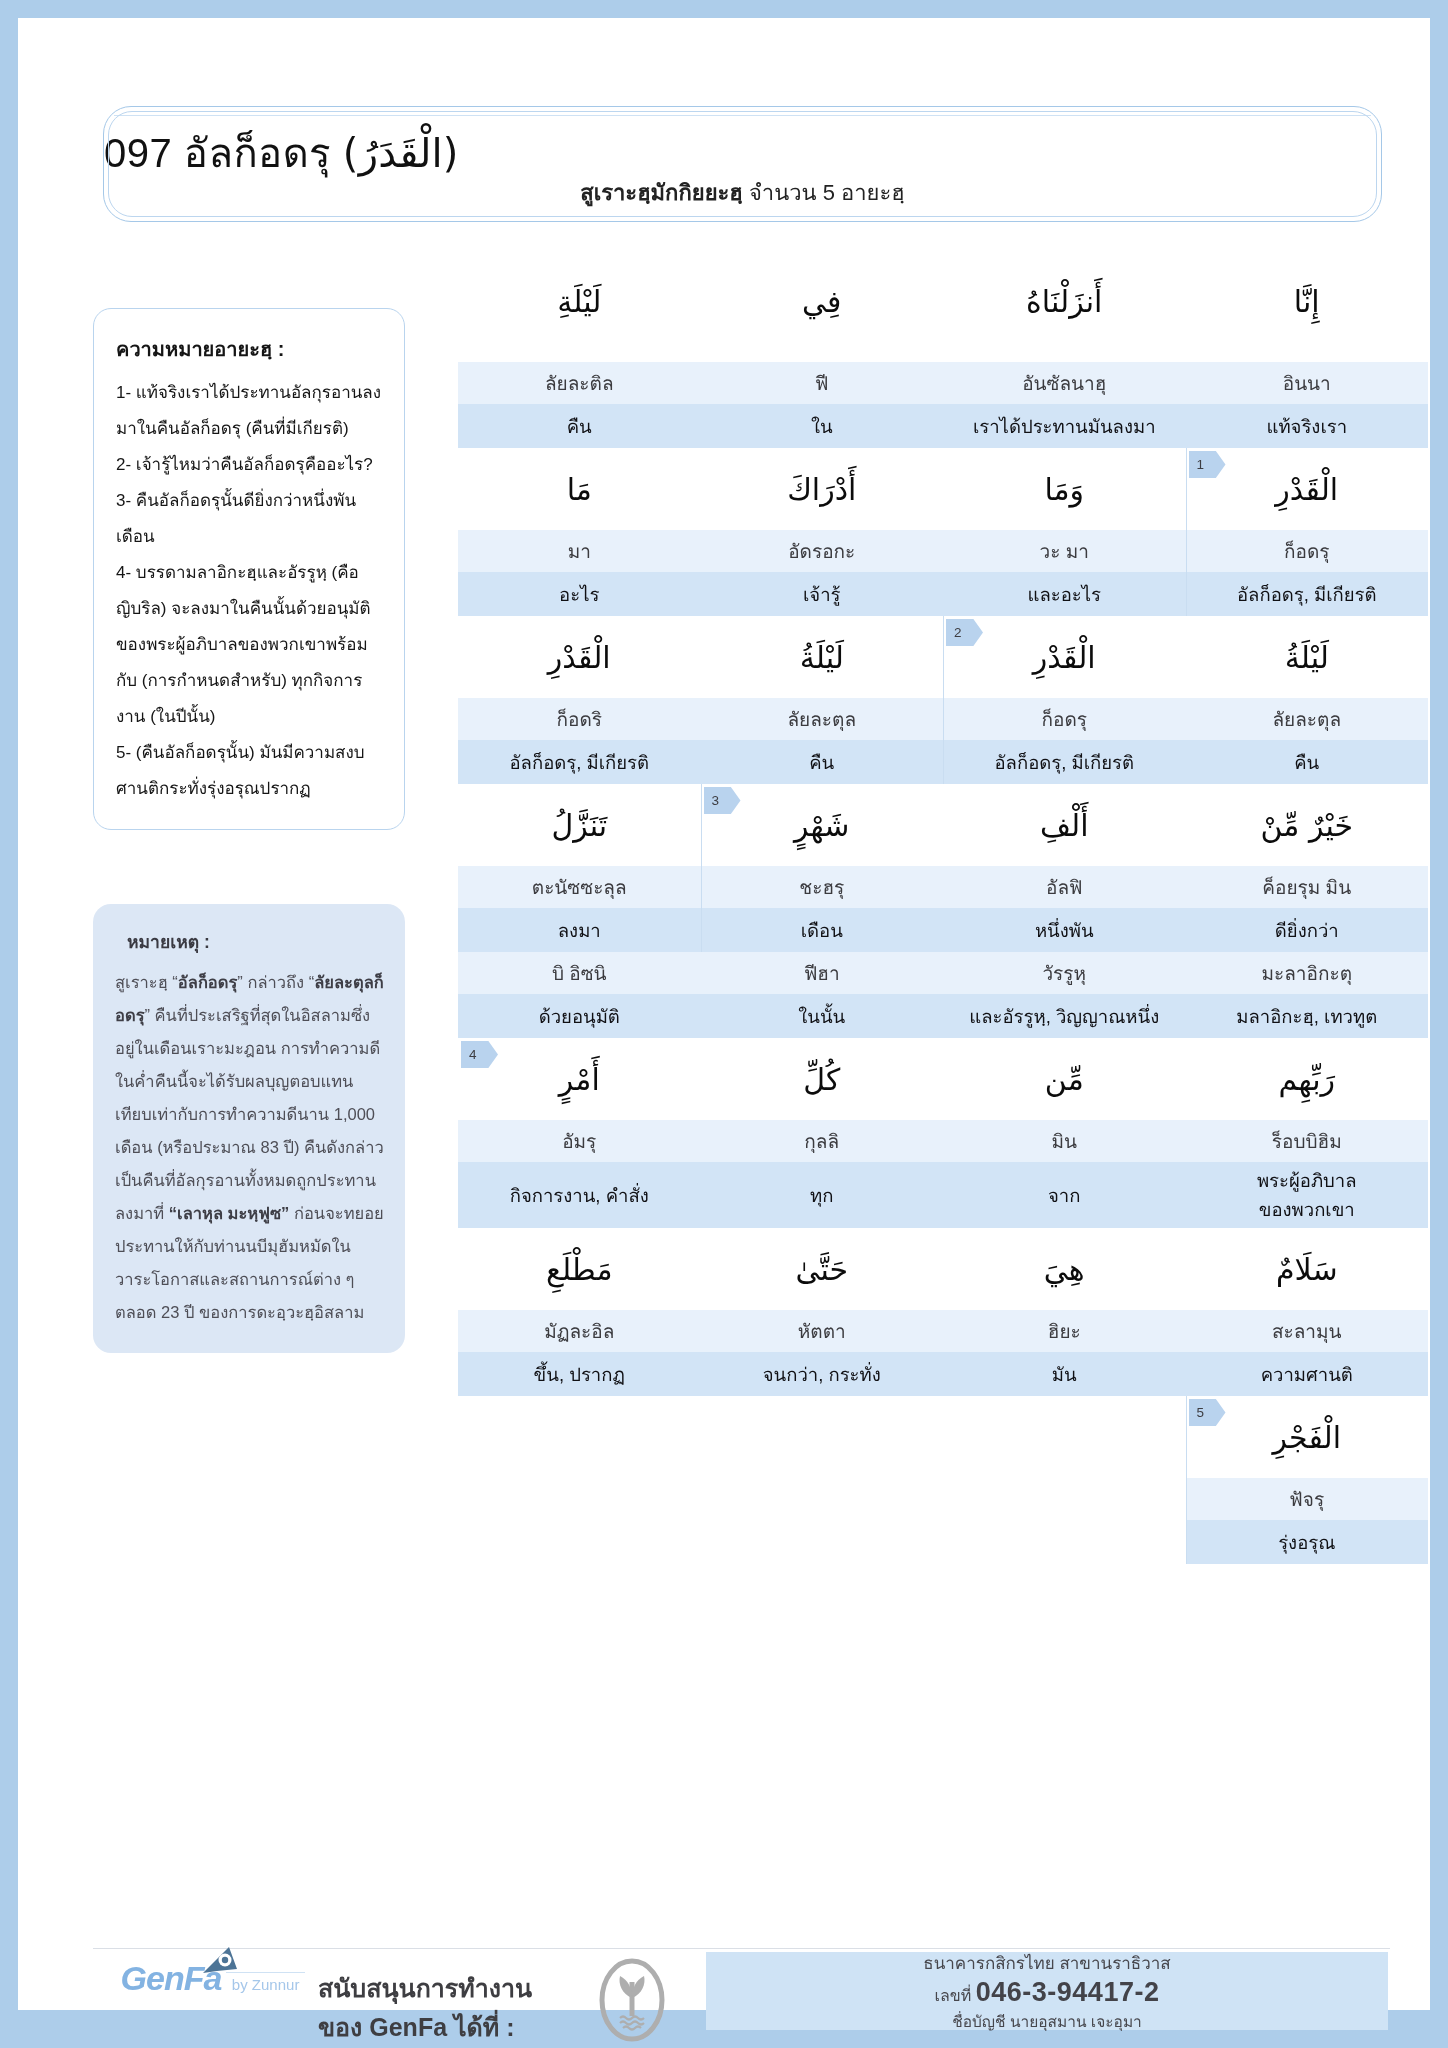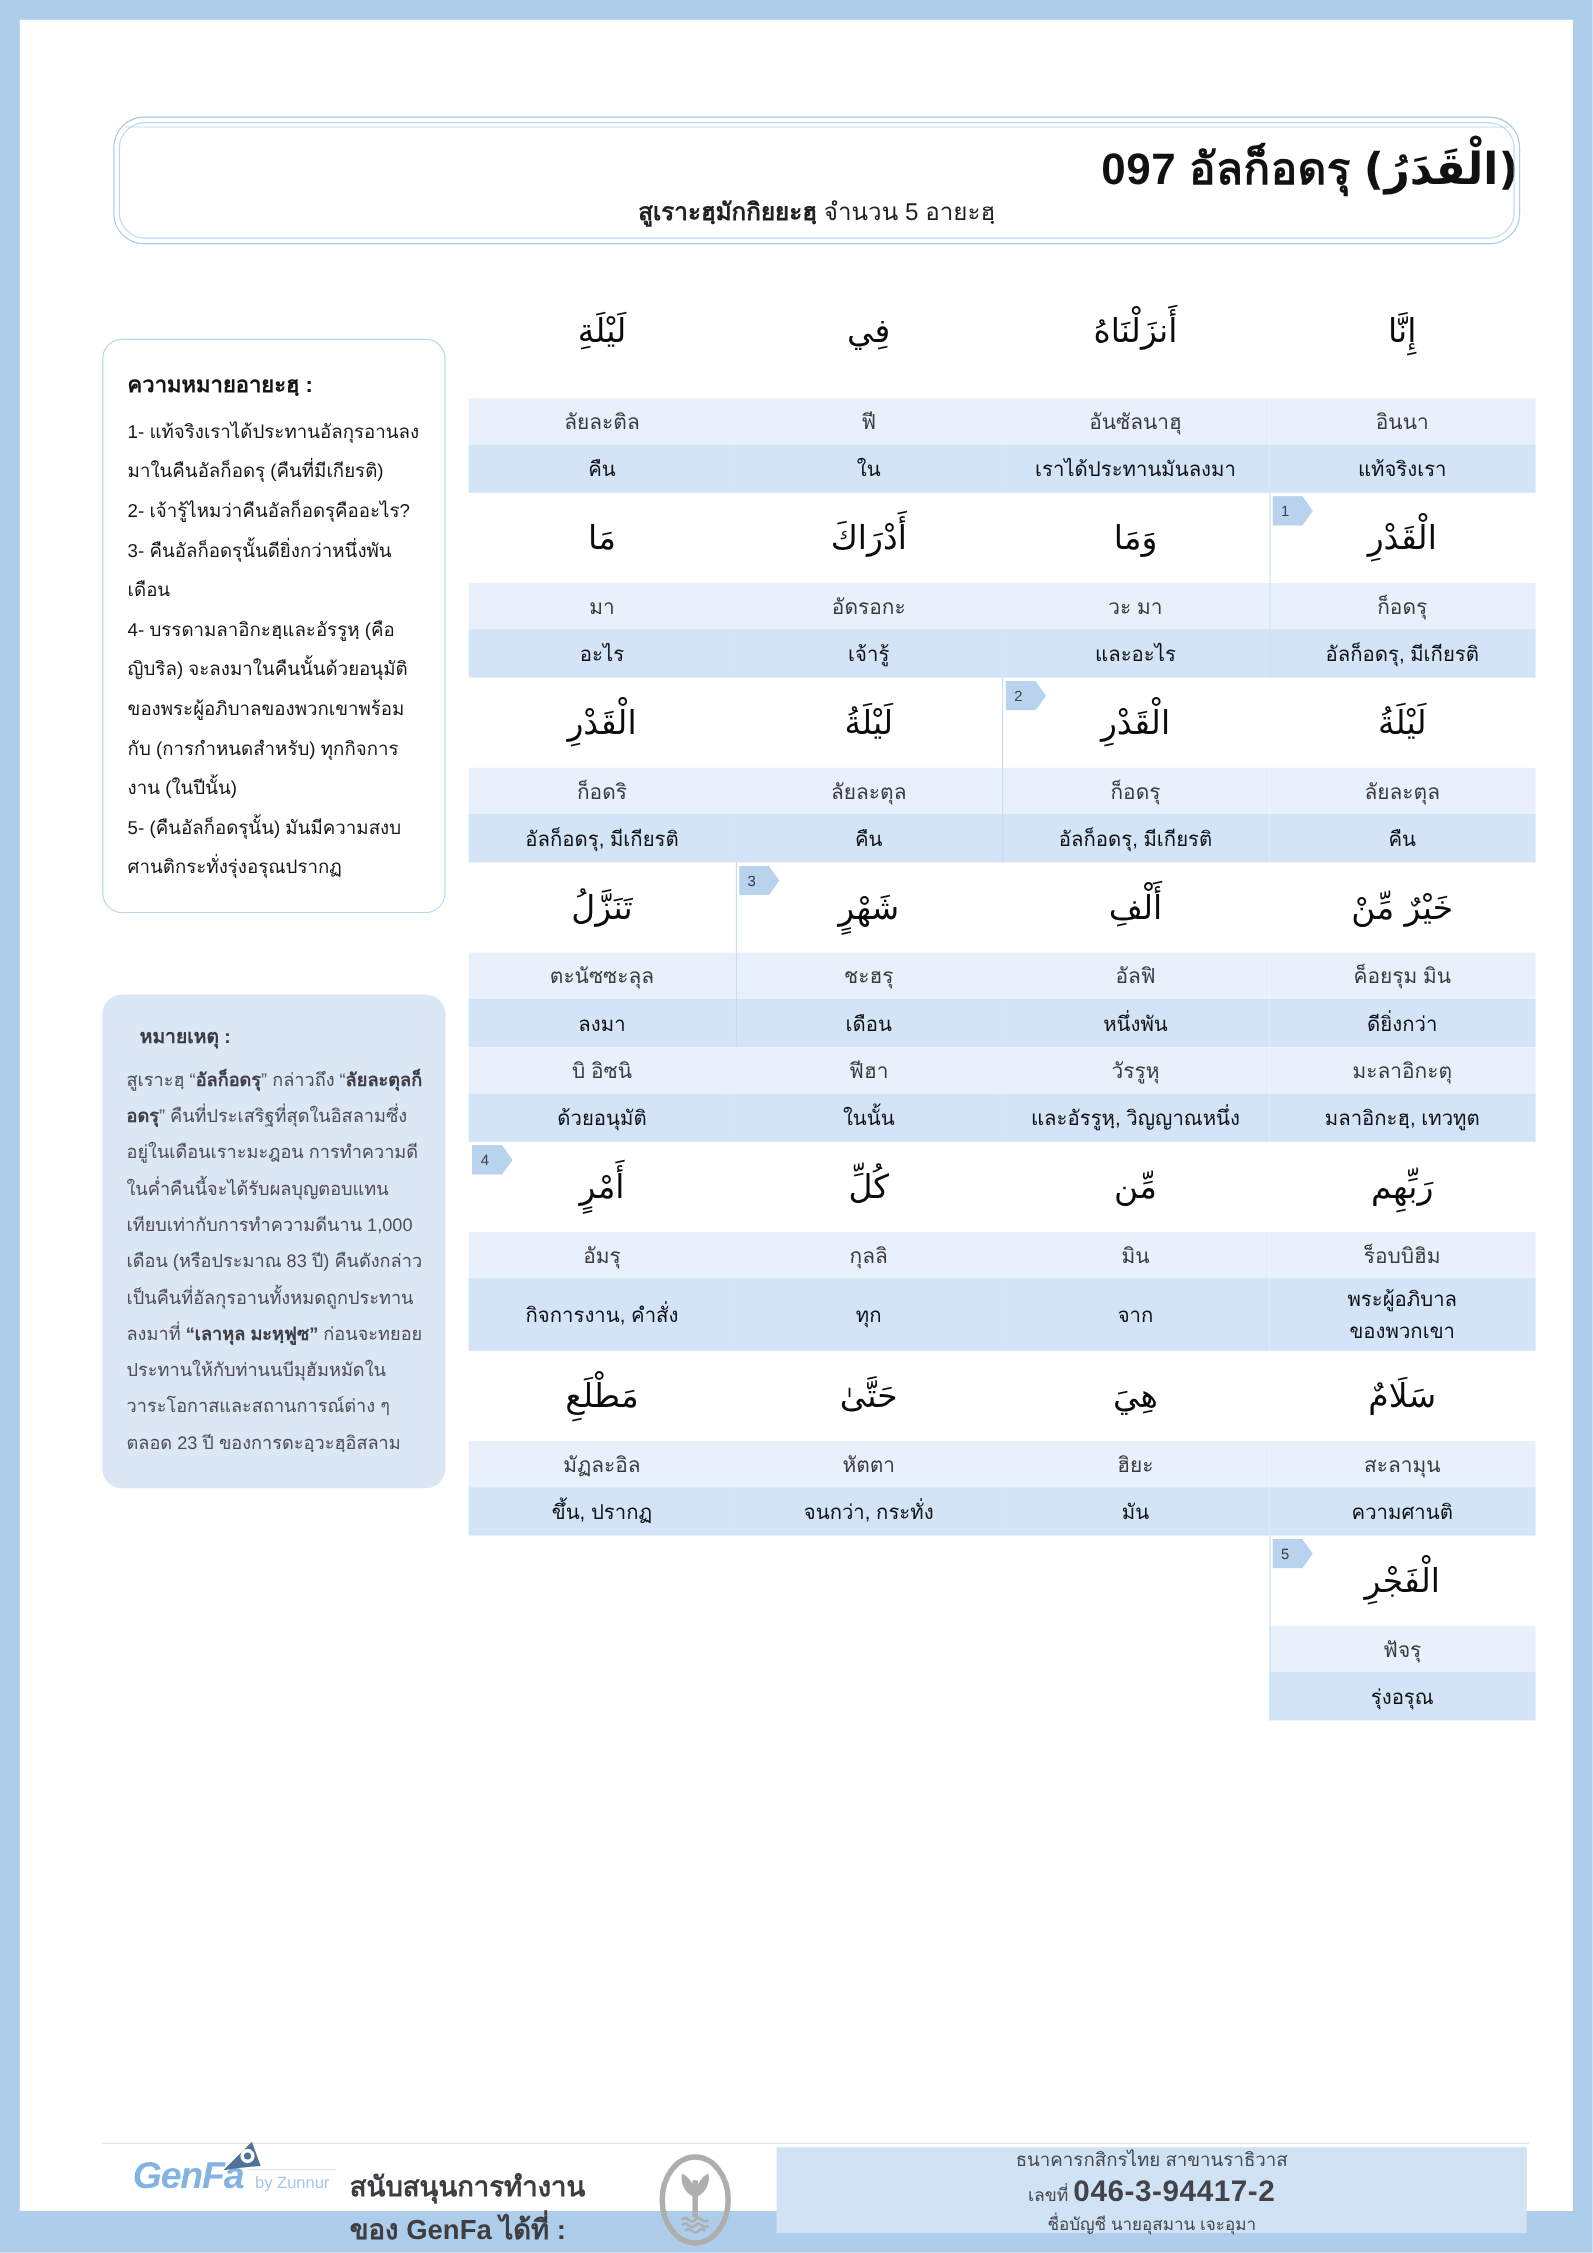--- a/index.html
+++ b/index.html
@@ -16,22 +16,22 @@
     position:absolute;left:85px;top:88px;width:1277px;height:114px;
     border:1.5px solid #a5c8e8;border-radius:28px;
   }
   .header-frame::after{
     content:"";position:absolute;inset:4px;border:1px solid #bcd6ef;border-radius:24px;
   }
   .header-frame::before{
     content:"";position:absolute;left:10px;right:10px;top:8px;border-top:1px solid #cfe2f4;
   }
   .title-line{
-    position:absolute;left:0;right:0;top:14px;text-align:right;
-    font-size:40px;font-weight:700;color:#111;letter-spacing:.5px;
+    position:absolute;left:0;right:0;top:14px;text-align:left;
+    font-size:40px;font-weight:400;color:#111;letter-spacing:.5px;
   }
   .title-line .arabic{font-family:"DejaVu Sans",sans-serif;}
   .subtitle-line{
     position:absolute;left:0;right:0;top:68px;text-align:center;font-size:22px;color:#222;
   }
   .subtitle-line .b{font-weight:700;}
 
   
   .meaning-box{
     position:absolute;left:75px;top:290px;width:312px;box-sizing:border-box;
@@ -43,21 +43,21 @@
 
   .note-box{
     position:absolute;left:75px;top:886px;width:312px;box-sizing:border-box;
     background:#dce7f5;border-radius:18px;padding:24px 20px 24px 22px;
   }
   .note-box .box-title{font-size:17.5px;font-weight:700;color:#3a3a42;margin-bottom:10px;margin-left:12px;}
   .note-box .box-text{font-size:16.5px;line-height:2.0;color:#4e4e56;}
   .note-box .box-text b{color:#3e3e46;}
 
   
-  .word-grid{position:absolute;left:408px;top:222px;width:970px;}
+  .word-grid{position:absolute;left:440px;top:222px;width:970px;}
   .g-row{position:relative;}
   .ar-line{display:flex;height:82px;}
   .g-row:first-child .ar-line{height:122px;}
   .ar-cell{
     width:25%;display:flex;align-items:center;justify-content:center;
     font-family:"DejaVu Sans",sans-serif;font-size:30px;color:#0c0c0c;
   }
   .band{display:flex;}
   .band-cell{
     width:25%;display:flex;align-items:center;justify-content:center;

